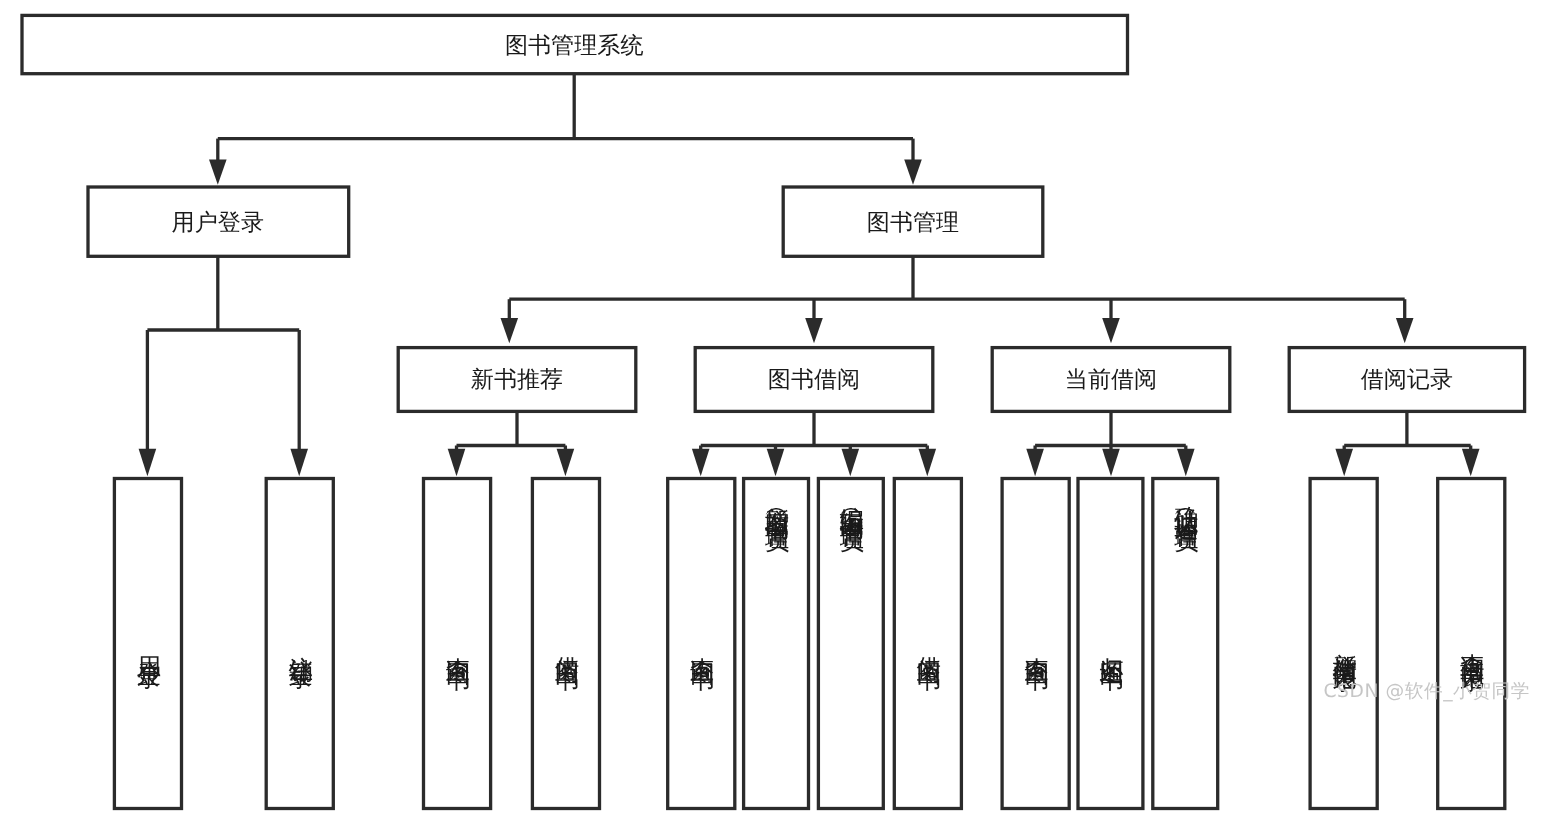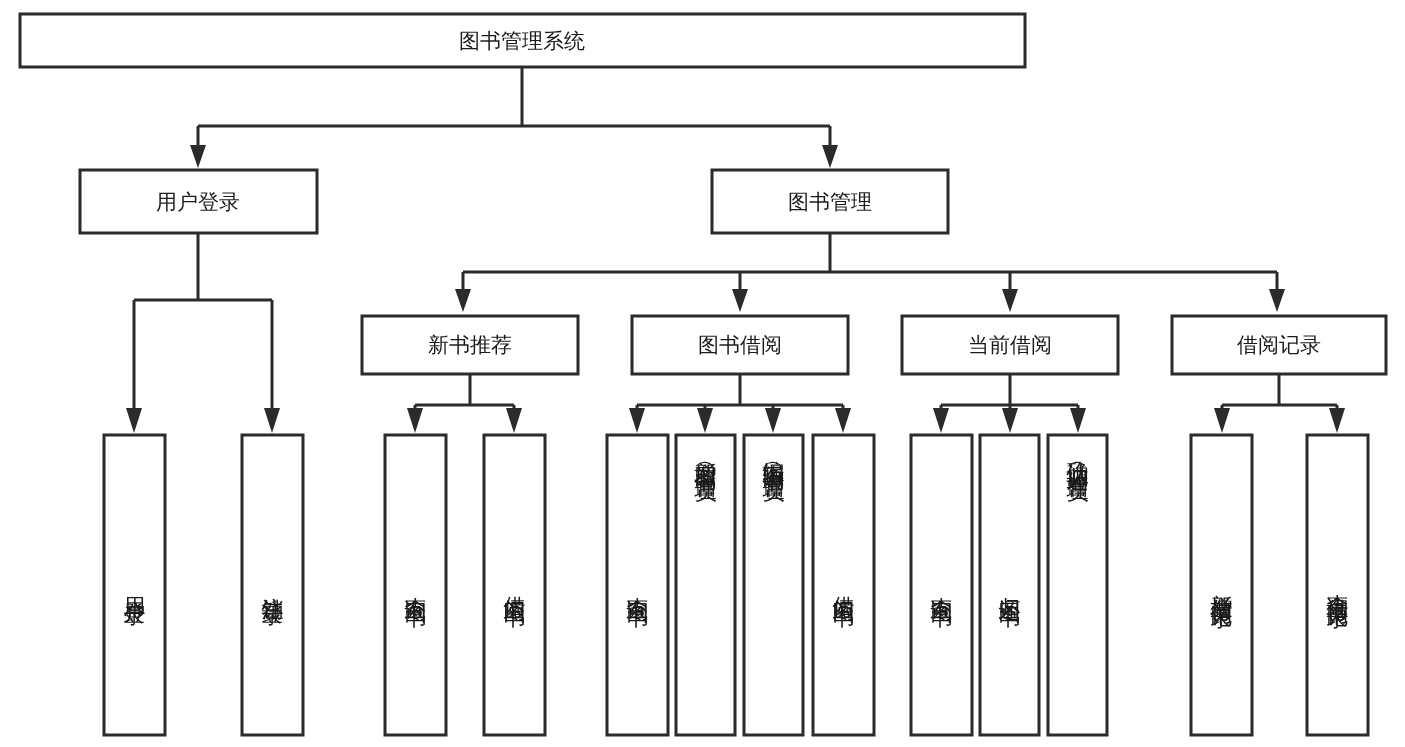--- a/index.html
+++ b/index.html
@@ -254,14 +254,15 @@
     <span class="vlabel">确认归还（管理员）</span>
   </div>
 
   <div class="vlabel-wrap" style="left:1191px; top:435px; width:61px; height:300px; align-items:center;">
     <span class="vlabel">新增借阅记录</span>
   </div>
   <div class="vlabel-wrap" style="left:1307px; top:435px; width:61px; height:300px; align-items:center;">
     <span class="vlabel">查询借阅记录</span>
   </div>
 
+  <div class="watermark">CSDN @软件_小贺同学</div>
 
 </div>
 
 </body></html>

